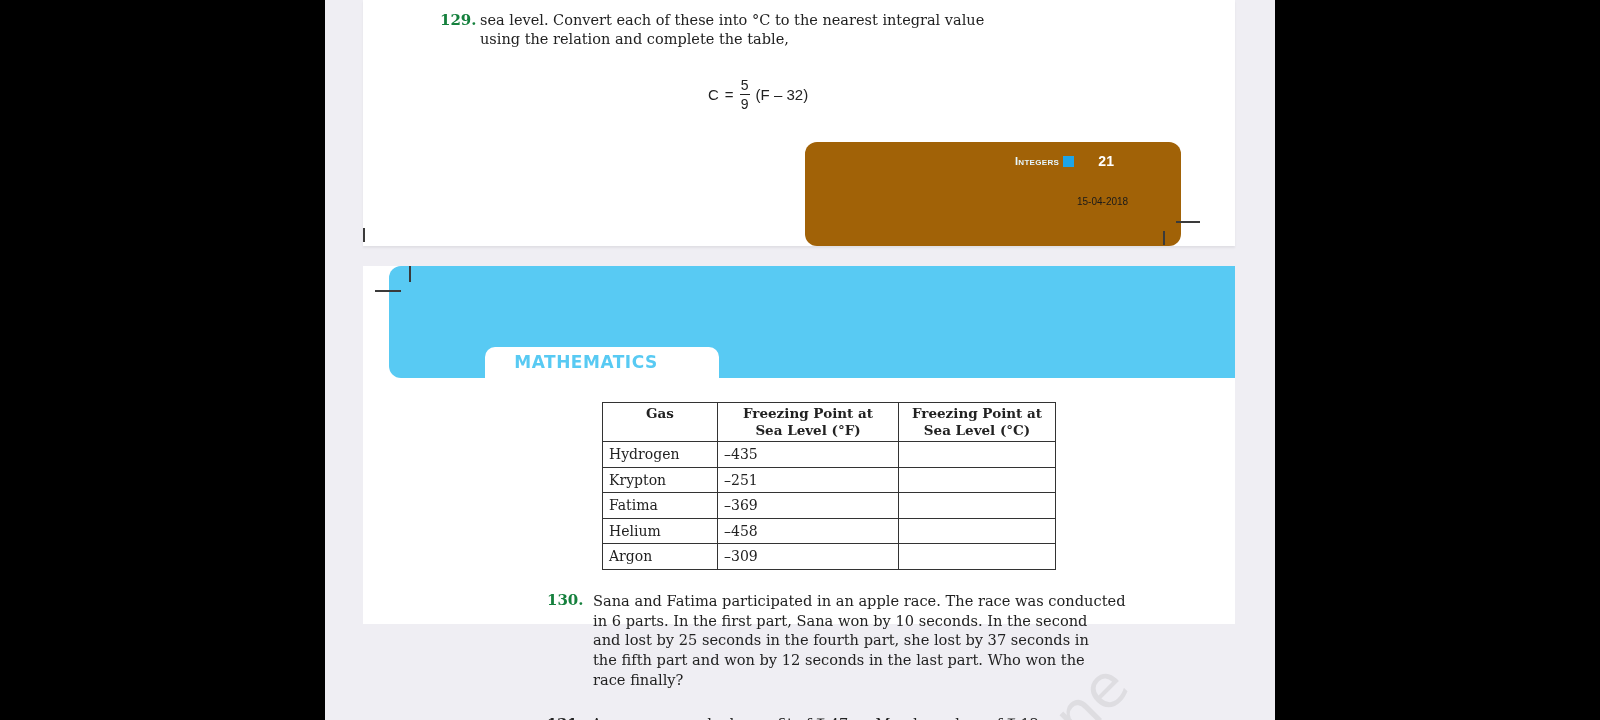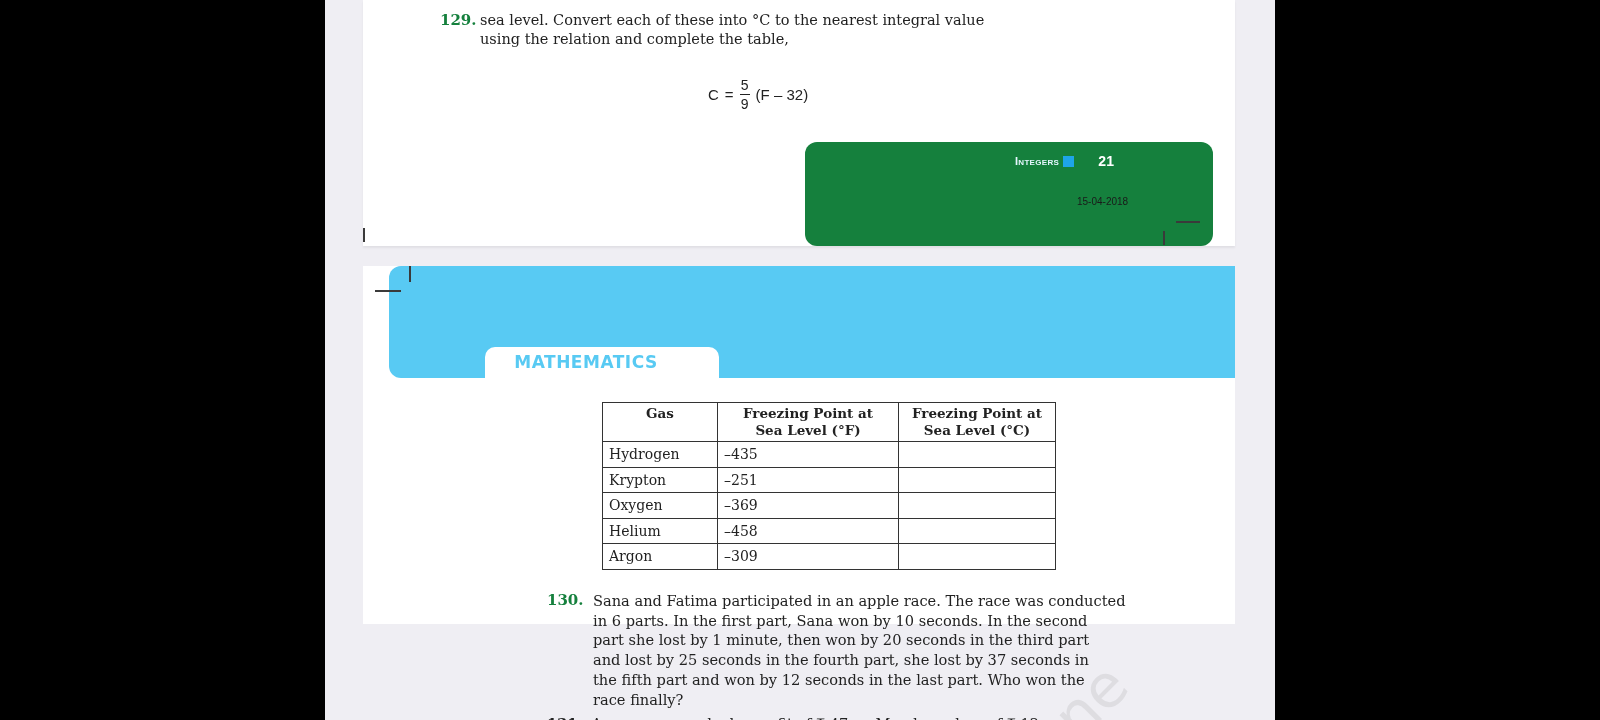--- a/index.html
+++ b/index.html
@@ -30,22 +30,22 @@
     position:absolute; font-family:"DejaVu Serif", serif; font-size:14.5px;
     color:#222; line-height:19.4px;
   }
   .formula {
     position:absolute; left:345px; top:78px; font-family:"Liberation Sans", sans-serif;
     font-size:15px; color:#222; display:flex; align-items:center; gap:6px;
   }
   .frac { display:inline-flex; flex-direction:column; align-items:center; font-size:14px; line-height:14px; }
   .frac .bar { width:10px; height:1px; background:#222; margin:2px 0; }
   .header-band {
-    position:absolute; left:442px; top:142px; width:408px; height:104px;
-    background:#15803d; border-radius:12px;
+    position:absolute; left:442px; top:142px; width:376px; height:104px;
+    background:#a16207; border-radius:12px;
   }
   .chapter-label {
     position:absolute; left:210px; top:11px; font-family:"Liberation Sans", sans-serif;
     font-size:11px; font-weight:bold; color:#e6f7ff; font-variant:small-caps; letter-spacing:0.3px;
     display:flex; align-items:center; gap:4px;
   }
   .chapter-label .sq { width:11px; height:11px; background:#1ea5e8; display:inline-block; }
   .chapter-label .pg { font-size:14px; color:#ffffff; margin-left:20px; }
   .date-label {
     position:absolute; left:272px; top:54px; font-family:"Liberation Sans", sans-serif;
@@ -150,42 +150,41 @@
           <td>Hydrogen</td>
           <td class="num">–435</td>
           <td></td>
         </tr>
         <tr>
           <td>Krypton</td>
           <td class="num">–251</td>
           <td></td>
         </tr>
         <tr>
-          <td>Oxygen</td>
+          <td>Fatima</td>
           <td class="num">–369</td>
           <td></td>
         </tr>
         <tr>
           <td>Helium</td>
           <td class="num">–458</td>
           <td></td>
         </tr>
         <tr>
           <td>Argon</td>
           <td class="num">–309</td>
           <td></td>
         </tr>
       </tbody>
     </table>
 
     <div class="qnum" style="left:184px; top:325px;text-align:center;">130.</div>
     <div class="qtext" style="left:230px; top:325px; font-size:14.6px; line-height:19.7px;">
       <div>Sana and Fatima participated in an apple race. The race was conducted</div>
       <div>in 6 parts. In the first part, Sana won by 10 seconds. In the second</div>
-      <div>part she lost by 1 minute, then won by 20 seconds in the third part</div>
       <div>and lost by 25 seconds in the fourth part, she lost by 37 seconds in</div>
       <div>the fifth part and won by 12 seconds in the last part. Who won the</div>
       <div>race finally?</div>
     </div>
 
     <div class="cut-line" style="left:184px; top:448px;">
       <b>131.</b>
       &nbsp;<span>A green grocer had a profit of ₹ 47 on Monday, a loss of ₹ 12 on</span>
     </div>
 

